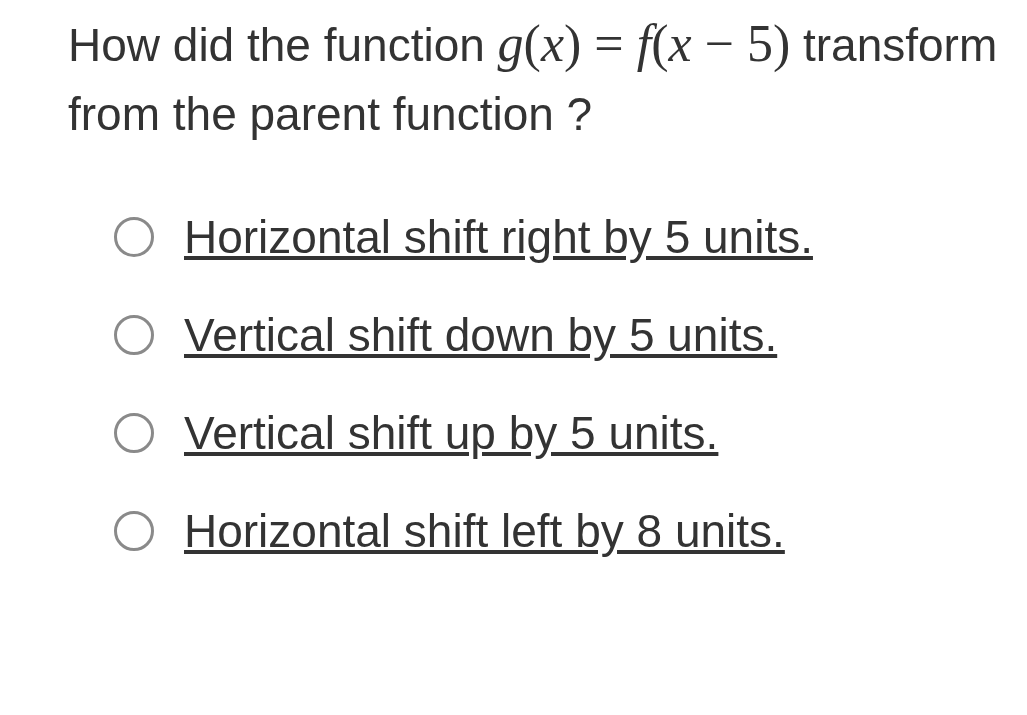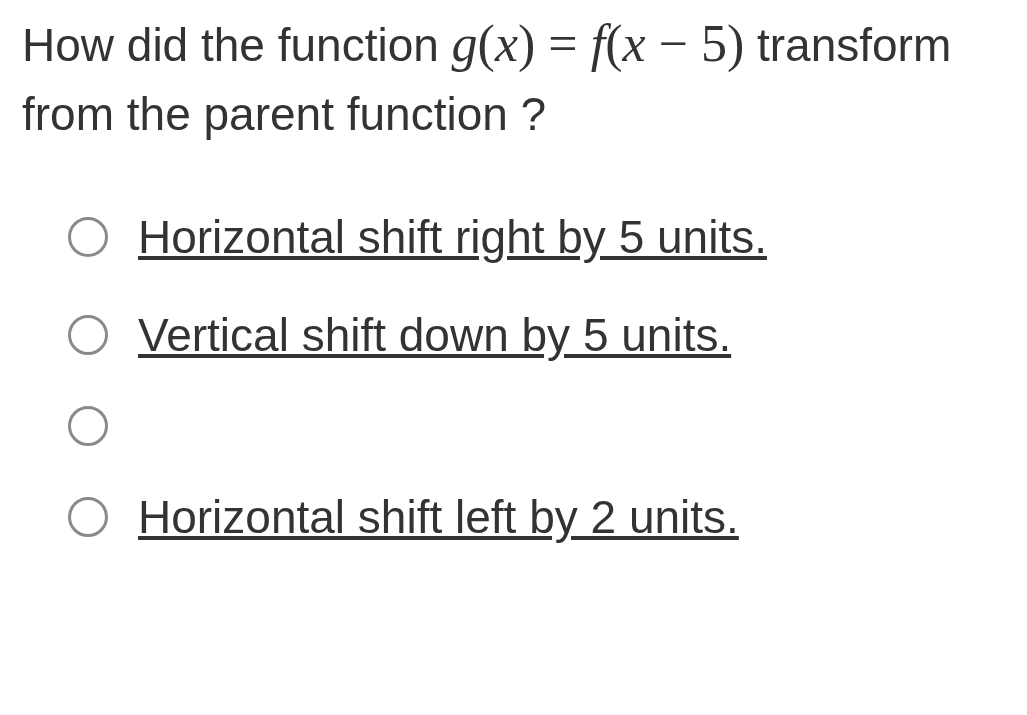--- a/index.html
+++ b/index.html
@@ -6,20 +6,21 @@
   html, body {
     margin: 0;
     padding: 0;
     width: 1027px;
     height: 715px;
     background: #ffffff;
     font-family: Arial, Helvetica, sans-serif;
   }
   .container {
     padding: 6px 8px 0 22px;
+    margin-left: 46px;
   }
   .question {
     font-size: 46px;
     line-height: 1.45;
     color: #333333;
     margin-bottom: 62px;
   }
   .question .mathvar {
     font-family: "Times New Roman", Times, serif;
     font-style: italic;
@@ -80,22 +81,23 @@
       <div class="option-label">Horizontal shift right by 5 units.</div>
     </div>
 
     <div class="option">
       <div class="radio"></div>
       <div class="option-label">Vertical shift down by 5 units.</div>
     </div>
 
     <div class="option">
       <div class="radio"></div>
+      <div class="option-label">Vertical shift up by 5 units.</div>
     </div>
 
     <div class="option">
       <div class="radio"></div>
-      <div class="option-label">Horizontal shift left by 2 units.</div>
+      <div class="option-label">Horizontal shift left by 8 units.</div>
     </div>
 
   </div>
 
 </div>
 
 </body></html>

